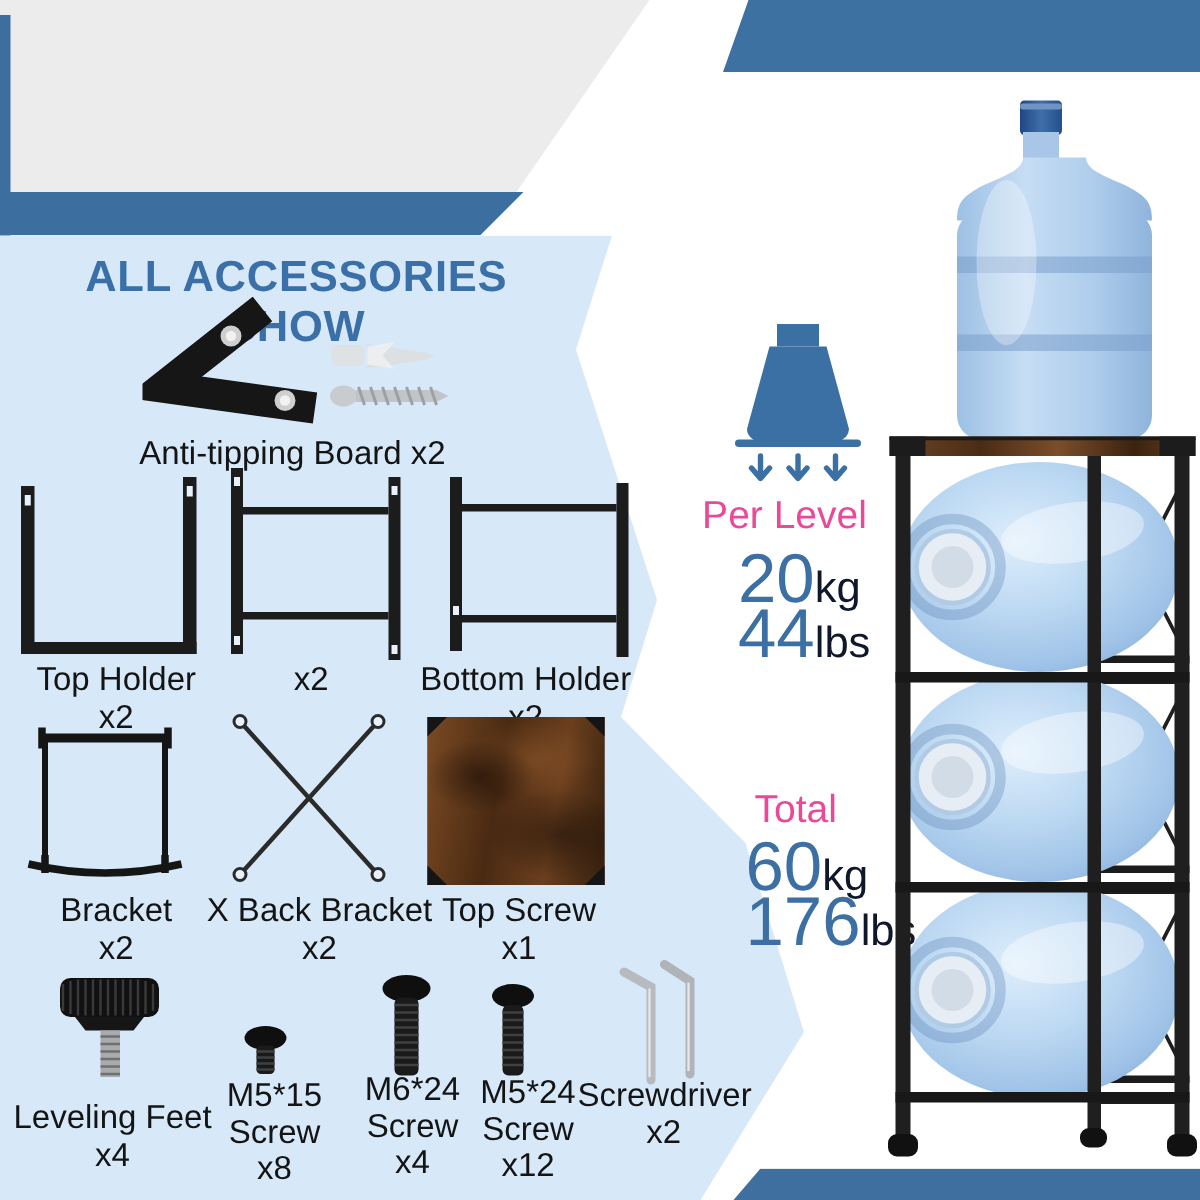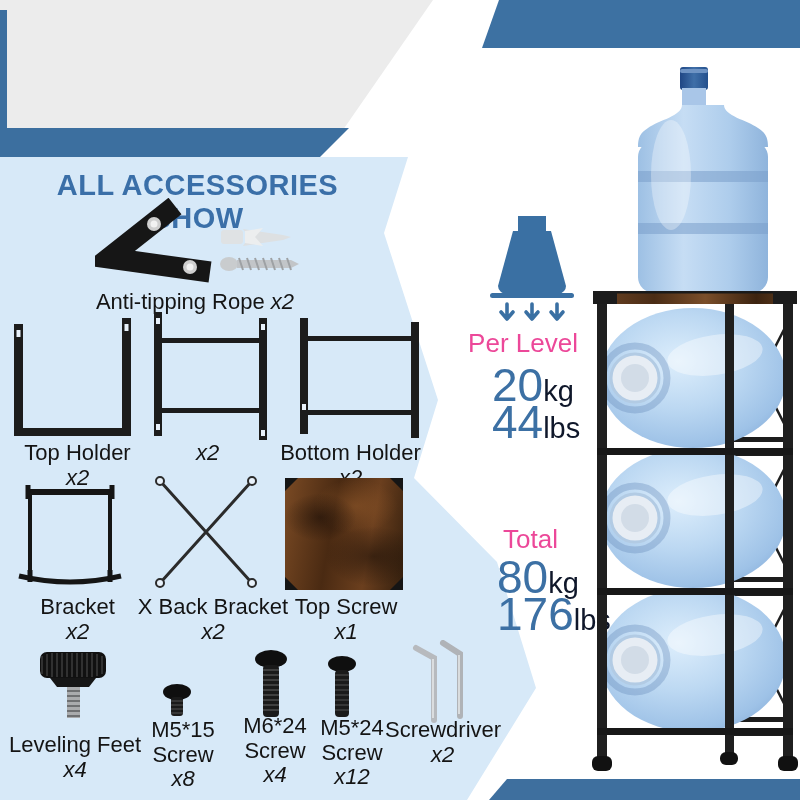--- a/index.html
+++ b/index.html
@@ -21,21 +21,21 @@
          clip-path:polygon(27px 0,320px 0,320px 21px,9px 21px);}
 
   
   .title{left:26px;top:16px;width:420px;font-weight:bold;font-size:49px;line-height:1.1;
          color:#3c70a4;letter-spacing:0.5px;}
   .acc-heading{left:10px;top:169px;width:375px;text-align:center;font-weight:bold;
          font-size:29px;color:#3a6fa8;letter-spacing:0.5px;}
 
   
   .lbl{position:absolute;text-align:center;font-size:22px;line-height:1.12;color:#141414;}
-  .lbl .qty{display:block;font-style:italic;}
+  .lbl .qty{display:block;}
   .lbl.oneline .qty{display:inline;}
 
   
   .board-icon{left:285px;top:478px;width:118px;height:112px;background-color:#58331a;
     background-image:
       radial-gradient(ellipse 60px 40px at 30% 35%, rgba(20,10,5,.55), transparent 60%),
       radial-gradient(ellipse 80px 50px at 75% 70%, rgba(15,8,4,.5), transparent 60%),
       radial-gradient(ellipse 70px 45px at 60% 25%, rgba(150,92,44,.5), transparent 60%),
       linear-gradient(100deg,#7a4a24,#4a2a12 40%,#6b3f1e 70%,#35200e);}
   .corner{position:absolute;width:0;height:0;}
@@ -78,21 +78,21 @@
       <path d="M148 31 L188 37 L196 39 L188 42 L148 48 L154 39 Z" fill="#dde0e2"></path>
       <path d="M150 33 L168 30 L160 39 L168 48 L150 45" fill="#eceeef"></path>
     </g>
     <g>
       <ellipse cx="134" cy="66" rx="9" ry="7" fill="#c9ccce"></ellipse>
       <path d="M142 62 h54 l8 4 l-8 4 h-54 z" fill="#c2c5c8"></path>
       <path d="M144 60 l4 12 m4 -12 l4 12 m4 -12 l4 12 m4 -12 l4 12 m4 -12 l4 12 m4 -12 l4 12 m4 -12 l4 12" stroke="#9ea1a4" stroke-width="2" fill="none"></path>
     </g>
   </svg>
   <div class="lbl oneline" style="left:55px;top:290px;width:280px">
-    <span>Anti-tipping Rope</span>
+    <span>Anti-tipping Board</span>
     <span class="qty">x2</span>
   </div>
 
   <svg class="abs" style="left:10px;top:318px" width="125" height="122" viewBox="0 0 125 122">
     <rect x="4" y="6" width="9" height="112" fill="#1c1c1c"></rect>
     <rect x="112" y="0" width="9" height="118" fill="#1c1c1c"></rect>
     <rect x="4" y="110" width="117" height="8" fill="#1c1c1c"></rect>
     <rect x="6.5" y="12" width="4" height="7" fill="#e8f1fa"></rect>
     <rect x="114.5" y="6" width="4" height="7" fill="#e8f1fa"></rect>
   </svg>
@@ -222,21 +222,21 @@
     <span class="cap-num">20</span>
     <span class="cap-unit">kg</span>
   </div>
   <div class="num-row" style="left:492px;top:399px">
     <span class="cap-num">44</span>
     <span class="cap-unit">lbs</span>
   </div>
 
   <div class="cap-label" style="left:503px;top:524px">Total</div>
   <div class="num-row" style="left:497px;top:554px">
-    <span class="cap-num">80</span>
+    <span class="cap-num">60</span>
     <span class="cap-unit">kg</span>
   </div>
   <div class="num-row" style="left:497px;top:591px">
     <span class="cap-num">176</span>
     <span class="cap-unit">lbs</span>
   </div>
 
   <svg class="abs" style="left:583px;top:55px" width="217" height="725" viewBox="0 0 217 725">
     <defs>
       <radialGradient id="bg" cx="42%" cy="38%" r="75%">

